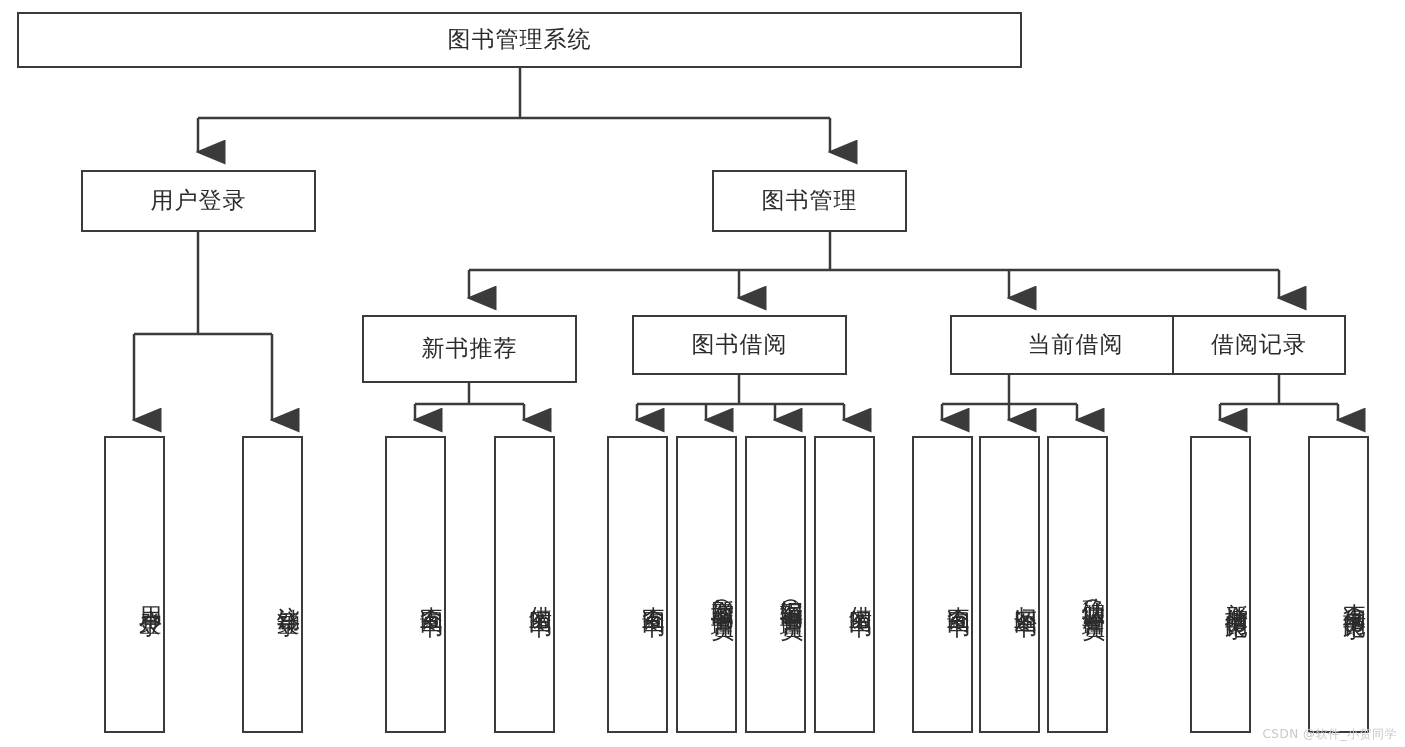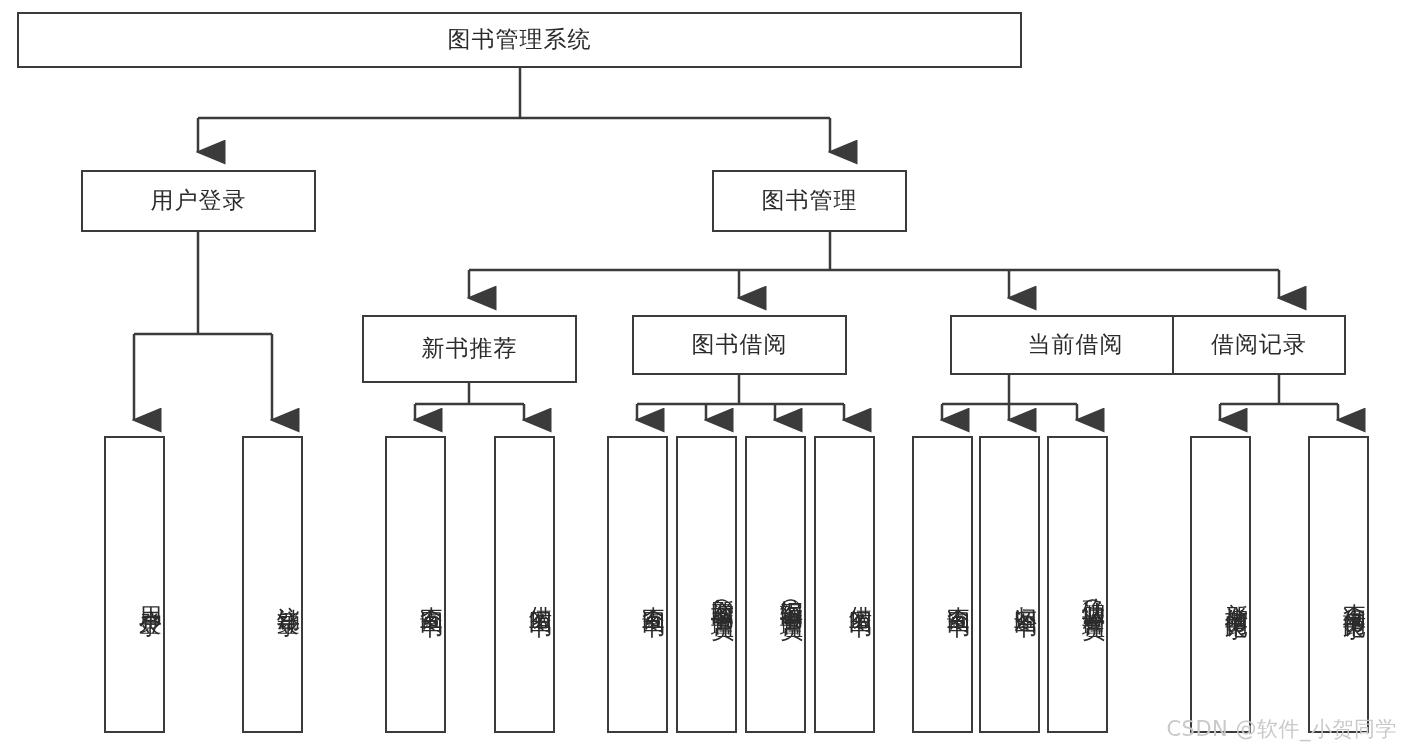--- a/index.html
+++ b/index.html
@@ -55,21 +55,21 @@
   }
   .node.vertical .vlabel {
     writing-mode: vertical-rl;
     text-orientation: upright;
     white-space: nowrap;
   }
   .watermark {
     position: absolute;
     right: 8px;
     bottom: 4px;
-    font-size: 21px;
+    font-size: 12px;
     color: #c9c9c9;
     letter-spacing: 0.5px;
     white-space: nowrap;
     font-family: "DejaVu Sans", "Liberation Sans", sans-serif;
   }
 </style>
 </head>
 <body>
 
 <div id="diagram-root">

